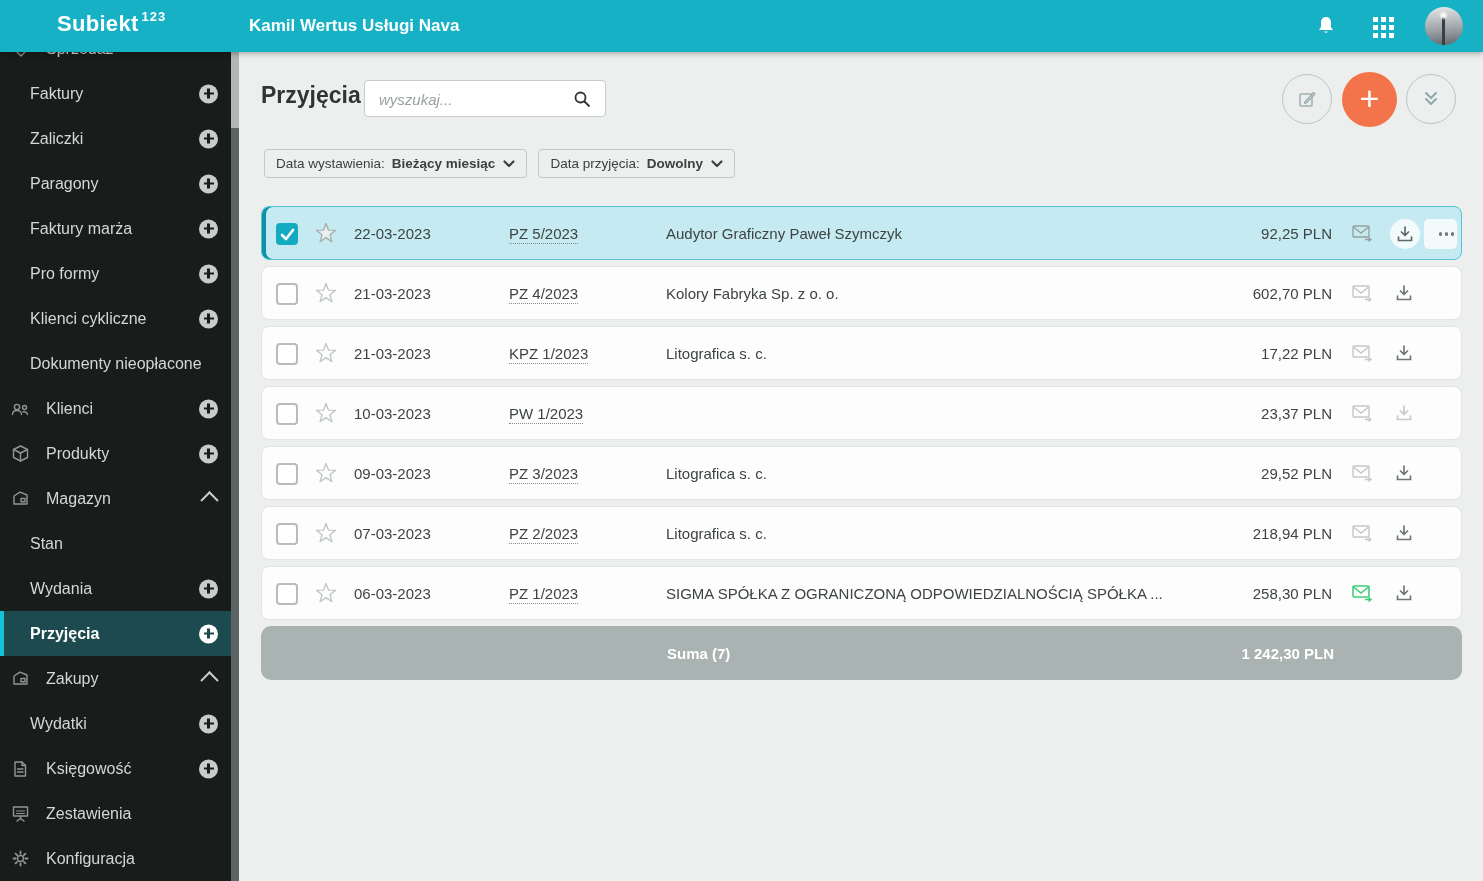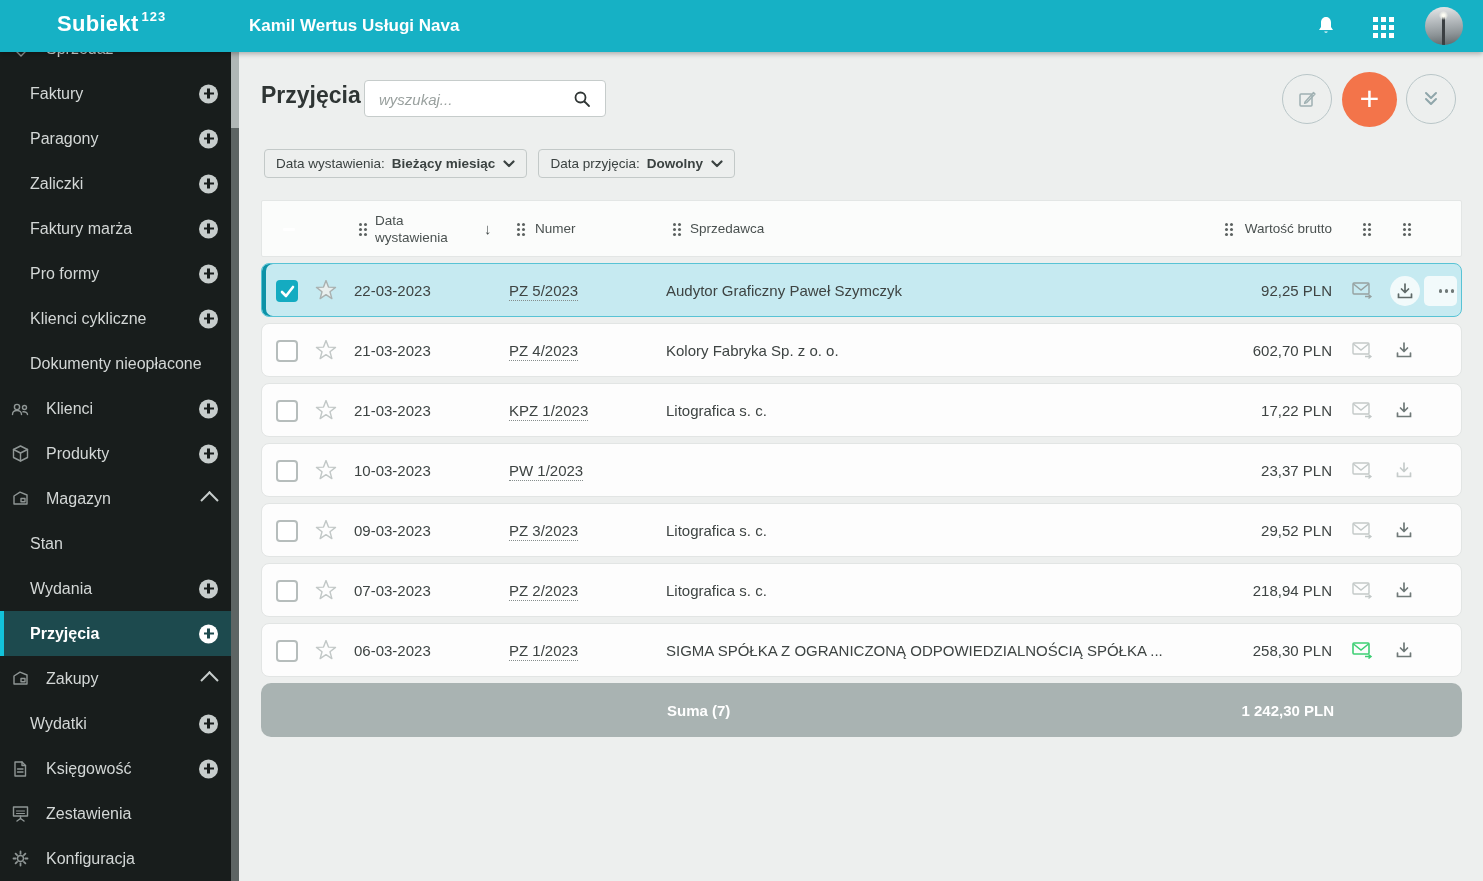--- a/index.html
+++ b/index.html
@@ -127,25 +127,25 @@
           </svg>
       </span>
       <span class="sb-label">Sprzedaż</span>
     </div>
 
     <div class="sb-item sub">
       <span class="sb-label">Faktury</span>
       <span class="plus-circle"></span>
     </div>
     <div class="sb-item sub">
+      <span class="sb-label">Zaliczki</span>
+      <span class="plus-circle"></span>
+    </div>
+    <div class="sb-item sub">
       <span class="sb-label">Paragony</span>
-      <span class="plus-circle"></span>
-    </div>
-    <div class="sb-item sub">
-      <span class="sb-label">Zaliczki</span>
       <span class="plus-circle"></span>
     </div>
     <div class="sb-item sub">
       <span class="sb-label">Faktury marża</span>
       <span class="plus-circle"></span>
     </div>
     <div class="sb-item sub">
       <span class="sb-label">Pro formy</span>
       <span class="plus-circle"></span>
     </div>
@@ -313,34 +313,20 @@
       <span class="lab">Data przyjęcia:</span>
       <span class="val">Dowolny</span>
       <svg width="12" height="8" viewBox="0 0 12 8">
           <polyline points="1.5,1.5 6,6 10.5,1.5" fill="none" stroke="#3b4241" stroke-width="2.2" stroke-linecap="round" stroke-linejoin="round"></polyline>
         </svg>
     </div>
   </div>
 
   <div class="table">
 
-    <div class="thead">
-      <span class="h-check checkbox cb-ind"></span>
-      <span class="dots h-drag" style="left:97px"></span>
-      <span class="h-date">Data wystawienia</span>
-      <span class="h-sort">↓</span>
-      <span class="dots h-drag" style="left:255px"></span>
-      <span class="h-numer">Numer</span>
-      <span class="dots h-drag" style="left:411px"></span>
-      <span class="h-sprzedawca">Sprzedawca</span>
-      <span class="dots h-drag" style="right:233px"></span>
-      <span class="h-gross">Wartość brutto</span>
-      <span class="dots h-drag" style="right:95px"></span>
-      <span class="dots h-drag" style="right:55px"></span>
-    </div>
 
     <div class="row selected">
       <span class="r-check checkbox cb-on">
         <svg width="15" height="13" viewBox="0 0 15 13">
             <polyline points="2,7 6,11 13,2" fill="none" stroke="#fff" stroke-width="2.6" stroke-linecap="round" stroke-linejoin="round"></polyline>
           </svg>
       </span>
       <span class="r-star">
         <svg width="22" height="21" viewBox="0 0 22 21">
             <polygon points="11,0.5 13.47,7.10 20.51,7.41 14.99,11.80 16.88,18.59 11,14.7 5.12,18.59 7.01,11.80 1.49,7.41 8.53,7.10" fill="#e9efee" stroke="#a9b1b0" stroke-width="1.4" stroke-linejoin="round"></polygon>

